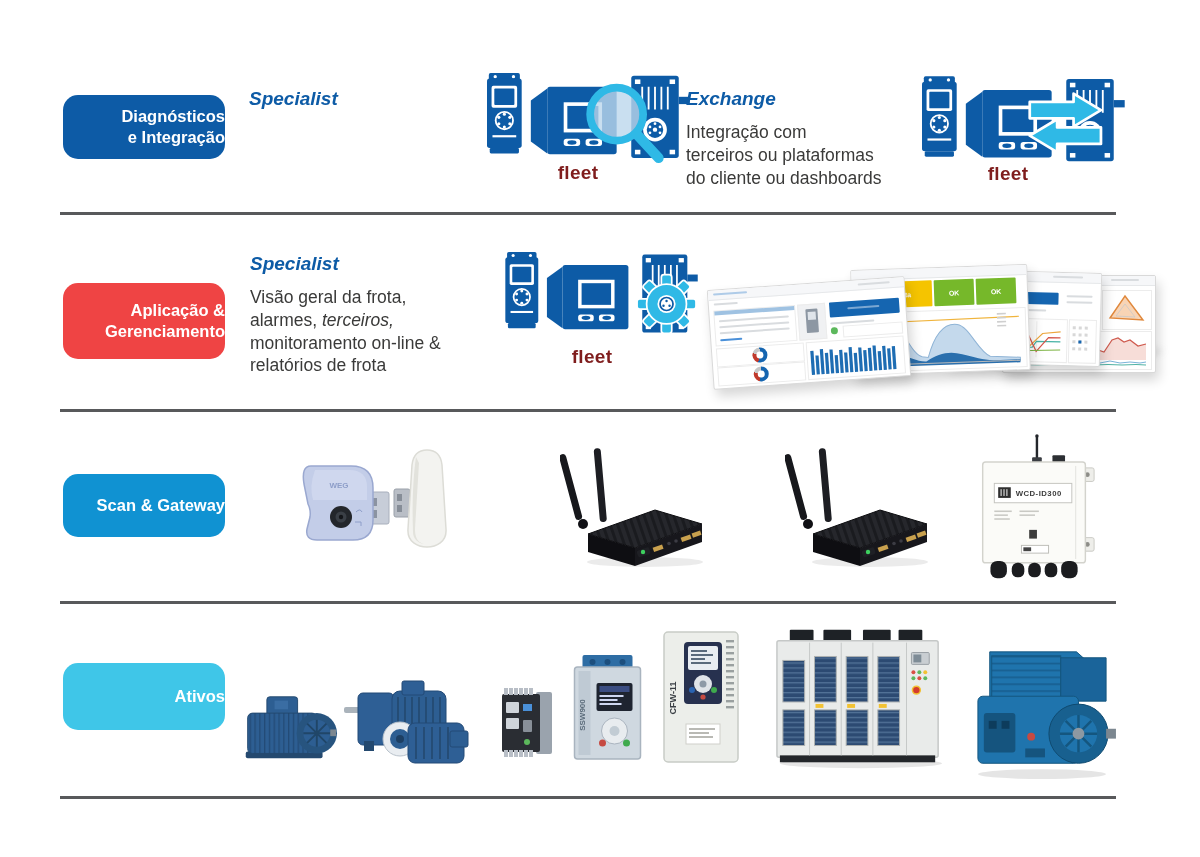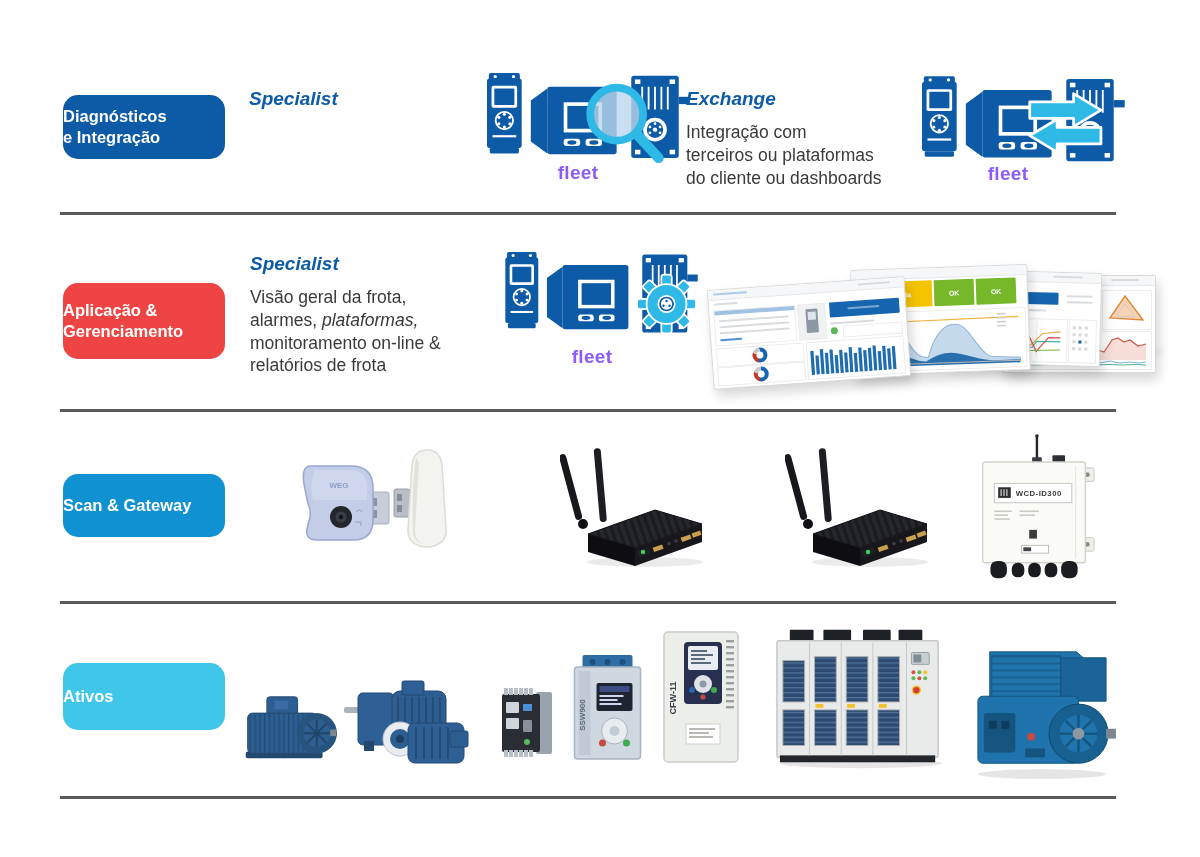--- a/index.html
+++ b/index.html
@@ -1,26 +1,26 @@
 <!DOCTYPE html>
 <html><head>
 <meta charset="utf-8">
 <style>
   html,body{margin:0;padding:0;background:#fff;}
   .page{position:relative;width:1200px;height:857px;background:#fff;overflow:hidden;
         font-family:"Liberation Sans",sans-serif;}
   .abs{position:absolute;}
   .divider{position:absolute;left:60px;width:1056px;height:3px;background:#58595b;}
   .pill{position:absolute;left:63px;width:162px;border-radius:15px;color:#fff;font-weight:bold;
-        display:flex;flex-direction:column;align-items:flex-start;justify-content:center;
+        display:flex;flex-direction:column;align-items:flex-end;justify-content:center;
         text-align:center;font-size:16.5px;line-height:1.28;}
   .col-text{position:absolute;text-align:left;}
   .col-title{font-size:19px;font-weight:bold;font-style:italic;color:#0d5ba6;margin:0 0 11px 0;}
   .col-body{font-size:17.5px;color:#3a3a39;line-height:1.3;margin:0;}
-  .fleet-label{position:absolute;font-size:19px;font-weight:800;color:#8b5cf6;
+  .fleet-label{position:absolute;font-size:19px;font-weight:800;color:#7f1d1d;
                text-align:center;letter-spacing:.3px;}
   .dash-card{position:absolute;background:#fff;border:1px solid #d9d9d9;border-radius:2px;
              box-shadow:3px 7px 12px rgba(0,0,0,.16);}
   .dash-head{position:absolute;left:0;top:0;right:0;height:9px;background:#f6f7f9;
              border-bottom:1px solid #e6e8ea;}
   .dot-line{position:absolute;height:2px;background:#d9dcdf;border-radius:1px;}
   .tile{position:absolute;top:12px;height:26px;border-radius:1px;color:#fff;font-size:7px;
         font-weight:bold;display:flex;align-items:center;justify-content:center;}
   .donut{width:15px;height:15px;border-radius:50%;position:relative;
          background:conic-gradient(#1565b0 0 55%,#c0392b 55% 80%,#c6c6c6 80% 100%);}
@@ -168,21 +168,21 @@
 
   <div class="pill" style="top:283px;height:76px;background:#ef4444;">
     <span>Aplicação &amp;</span>
     <span>Gerenciamento</span>
   </div>
 
   <div class="col-text" style="left:250px;top:253px;width:235px;">
     <p class="col-title">Specialist</p>
     <p class="col-body">
       <span>Visão geral da frota,</span><br>
-      <span>alarmes, </span><span style="font-style:italic;">plataformas,</span><br>
+      <span>alarmes, </span><span style="font-style:italic;">terceiros,</span><br>
       <span>monitoramento on-line &amp;</span><br>
       <span>relatórios de frota</span>
     </p>
   </div>
 
   <svg class="abs" style="left:505px;top:252px;" width="200" height="91" viewBox="0 0 230 105">
     <use href="#fleet-base"></use>
     <g transform="translate(186,60)">
       <g fill="#2fb9e6" stroke="#fff" stroke-width="2">
         <rect x="-6" y="-34" width="12" height="14" rx="3"></rect>

